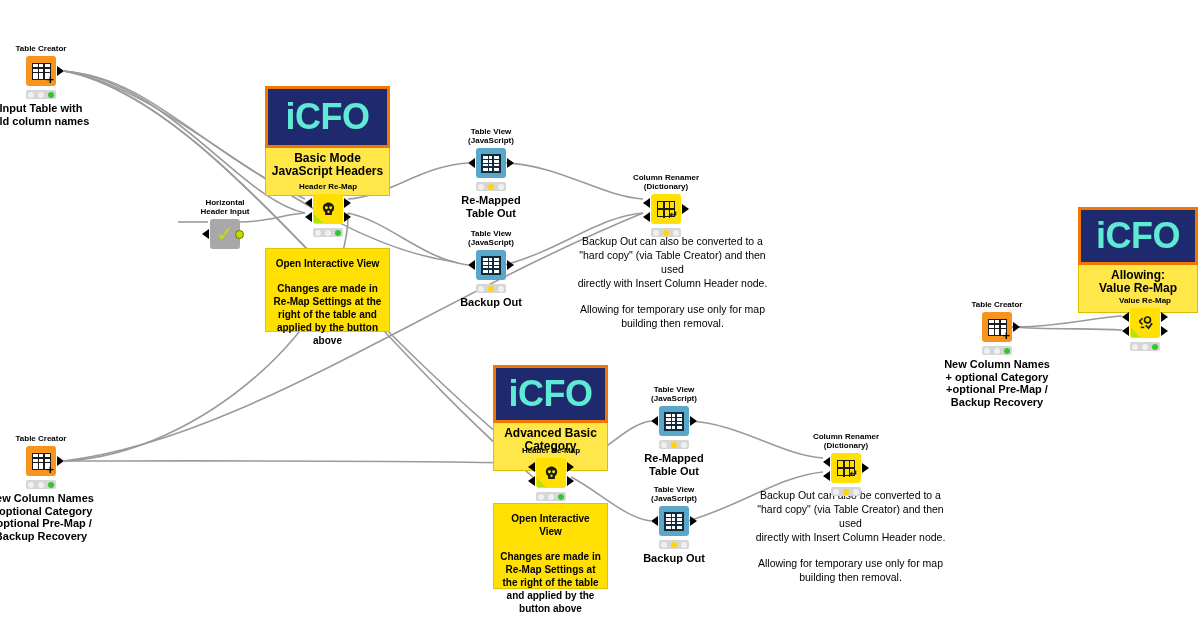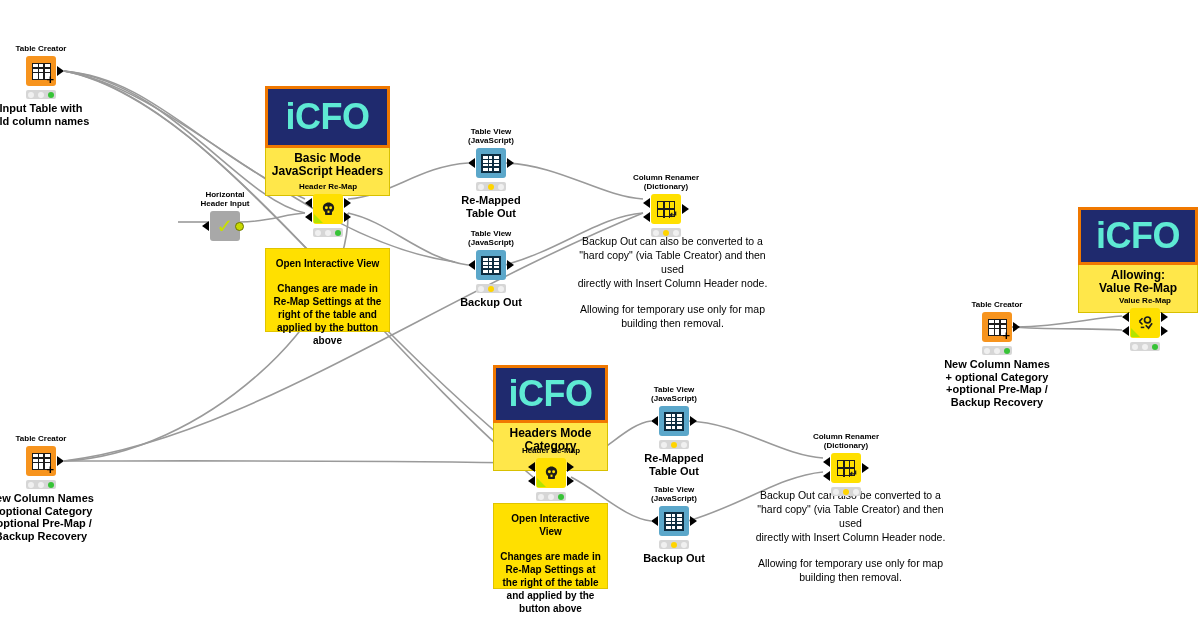--- a/index.html
+++ b/index.html
@@ -155,21 +155,21 @@
       <div>Basic Mode</div>
       <div>JavaScript Headers</div>
     </div>
   </div>
 
   <div class="icfo" style="left:493px;top:365px;width:115px;">
     <div class="logo" style="height:52px;">
       <span>iCFO</span>
     </div>
     <div class="cap">
-      <div>Headers Mode</div>
+      <div>Advanced Basic</div>
       <div>Category</div>
     </div>
   </div>
 
   <div class="icfo" style="left:1078px;top:207px;width:120px;">
     <div class="logo" style="height:52px;">
       <span>iCFO</span>
     </div>
     <div class="cap">
       <div>Allowing:</div>
@@ -219,21 +219,21 @@
         <i></i>
         <i></i>
         <i class="green"></i>
       </div>
     <div class="label">
       <div>Input Table with</div>
       <div>old column names</div>
     </div>
   </div>
 
-  <div class="node" style="left:210px;top:211px;">
+  <div class="node" style="left:210px;top:219px;">
     <div class="caption" style="line-height:9px;">
       <div style="white-space:normal;width:62px;">Horizontal Header Input</div>
     </div>
     <div class="box gray">
       <div class="ic-check">✓</div>
       <div class="port in mid"></div>
       <div class="fvport"></div>
     </div>
   </div>
 

